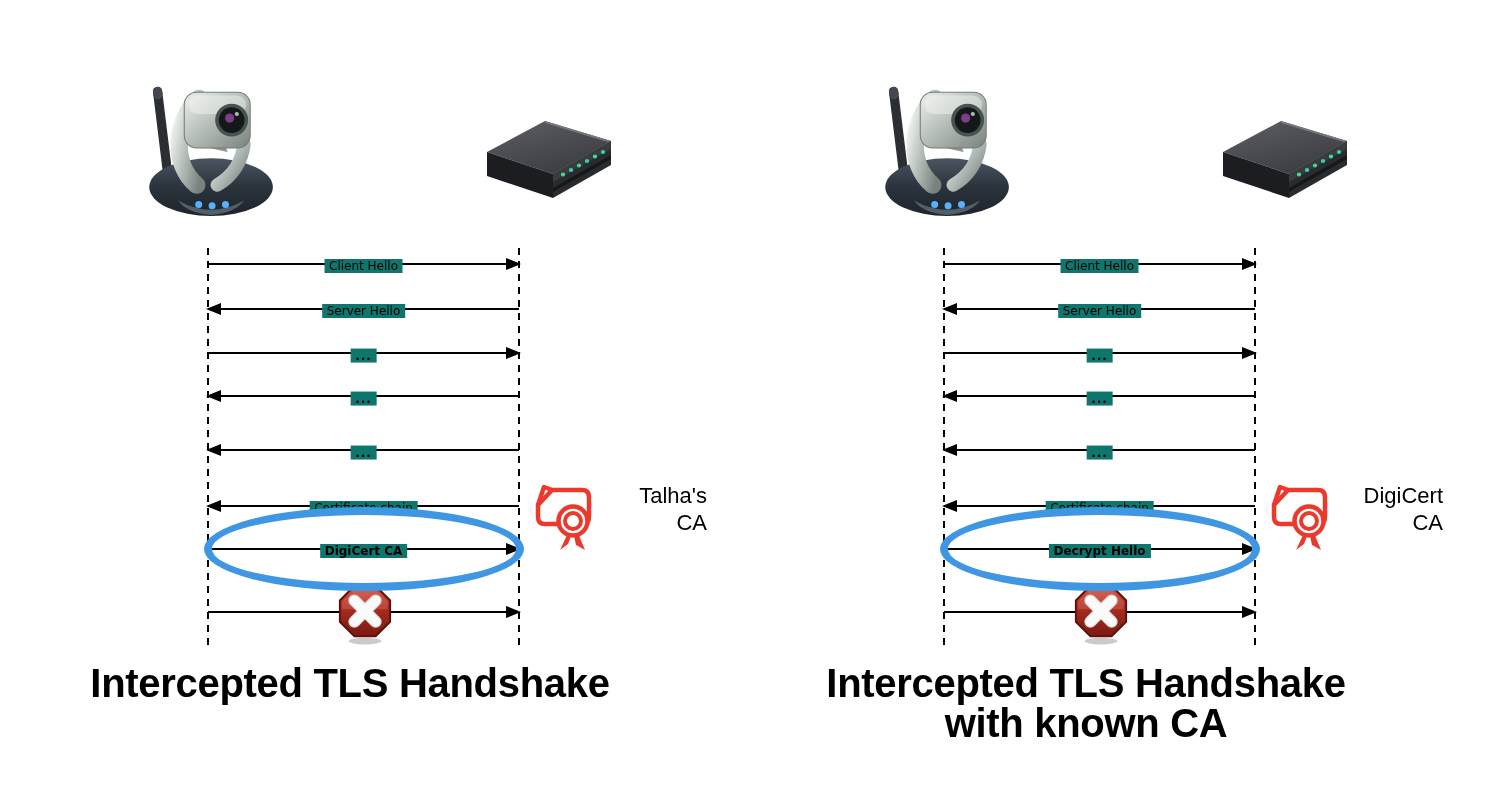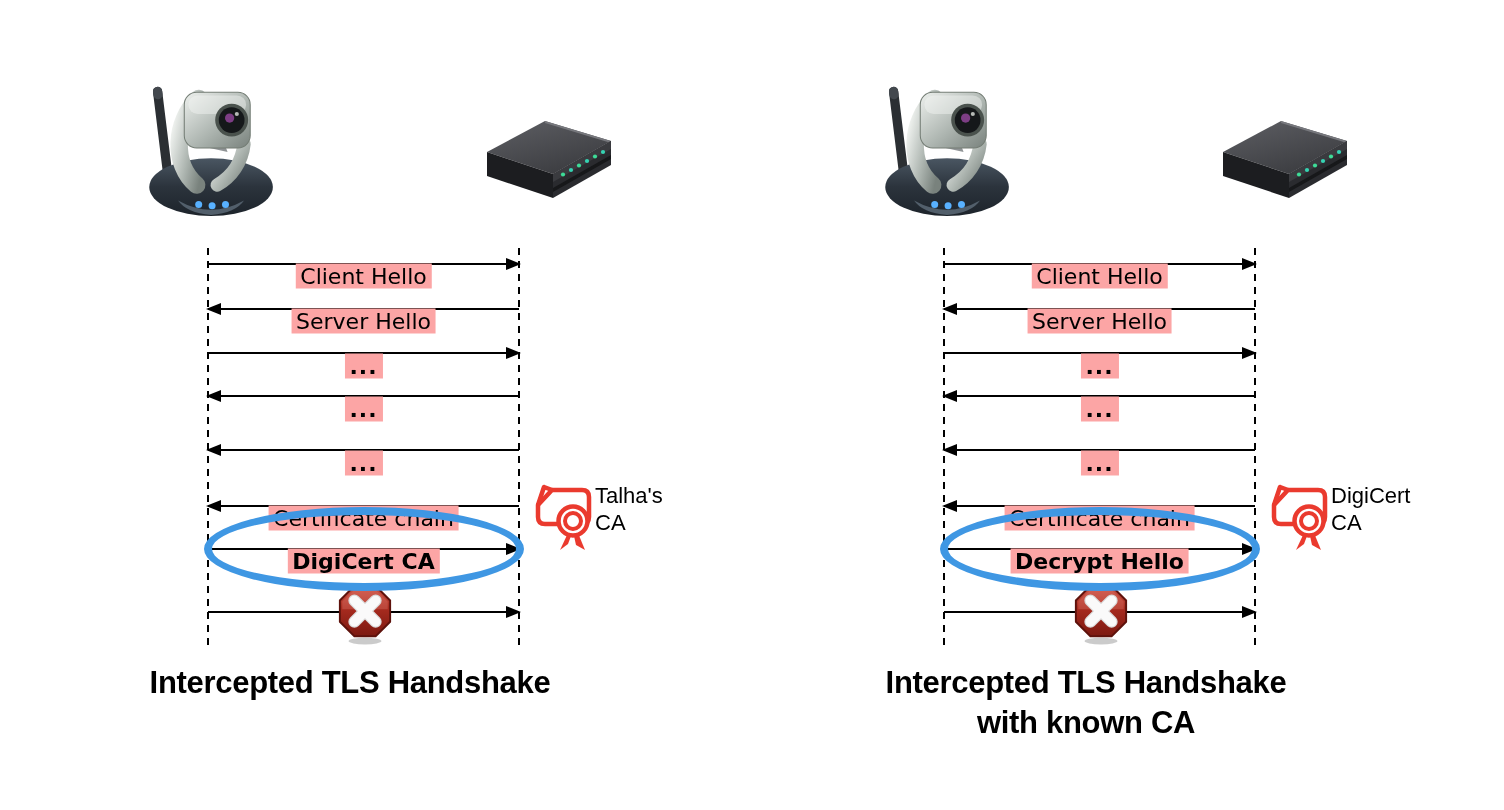--- a/index.html
+++ b/index.html
@@ -15,38 +15,38 @@
 
   .lifeline{position:absolute;top:248px;width:2px;height:400px;
             background:repeating-linear-gradient(to bottom,#000 0 7px,transparent 7px 13px);}
   .lifeline.l1{left:207px;}
   .lifeline.l2{left:518px;}
 
   .msg{position:absolute;left:208px;width:311px;height:2px;background:#000;z-index:2;}
   .arrow{position:absolute;width:0;height:0;top:-5px;}
   .arrow-right{right:-2px;border-left:15px solid #000;border-top:6px solid transparent;border-bottom:6px solid transparent;}
   .arrow-left{left:-2px;border-right:15px solid #000;border-top:6px solid transparent;border-bottom:6px solid transparent;}
-  .msg-label{position:absolute;left:50%;top:13px;transform:translate(-50%,-50%);
-             background:#fca5a5;padding:0 5px;font-family:"DejaVu Sans","Liberation Sans",sans-serif;
-             font-size:22px;color:#000;white-space:nowrap;}
+  .msg-label{position:absolute;left:50%;top:3px;transform:translate(-50%,-50%);
+             background:#0f766e;padding:0 5px;font-family:"DejaVu Sans","Liberation Sans",sans-serif;
+             font-size:12px;color:#000;white-space:nowrap;}
   .msg-label.bold{font-weight:bold;}
   .msg-label.dots{transform:translate(-50%,-46%);font-weight:bold;letter-spacing:1px;}
 
   .highlight-ellipse{position:absolute;left:204px;top:507px;width:320px;height:84px;
                      border:8px solid #3f97e3;border-radius:50%;box-sizing:border-box;z-index:5;}
 
   .error-badge{position:absolute;left:336px;top:584px;width:58px;height:62px;z-index:4;}
 
   .ca-group{position:absolute;left:531px;top:478px;width:180px;height:80px;}
   .ca-icon{position:absolute;left:0;top:0;width:66px;height:74px;}
-  .ca-label{position:absolute;left:64px;top:4px;width:112px;text-align:left;
+  .ca-label{position:absolute;left:64px;top:4px;width:112px;text-align:right;
             font-size:22px;line-height:27px;color:#000;}
 
   .caption{position:absolute;left:35px;top:663px;width:630px;text-align:center;
-           font-weight:bold;font-size:31px;line-height:40px;color:#000;letter-spacing:-0.3px;}
+           font-weight:bold;font-size:40px;line-height:40px;color:#000;letter-spacing:-0.3px;}
 </style>
 </head>
 <body>
 
 <svg width="0" height="0" style="position:absolute" aria-hidden="true">
   <defs>
     <linearGradient id="silverGrad" x1="0" y1="0" x2="1" y2="1">
       <stop offset="0" stop-color="#eef1ee"></stop>
         <stop offset="0.55" stop-color="#aeb6b1"></stop>
         <stop offset="1" stop-color="#79827d"></stop>

